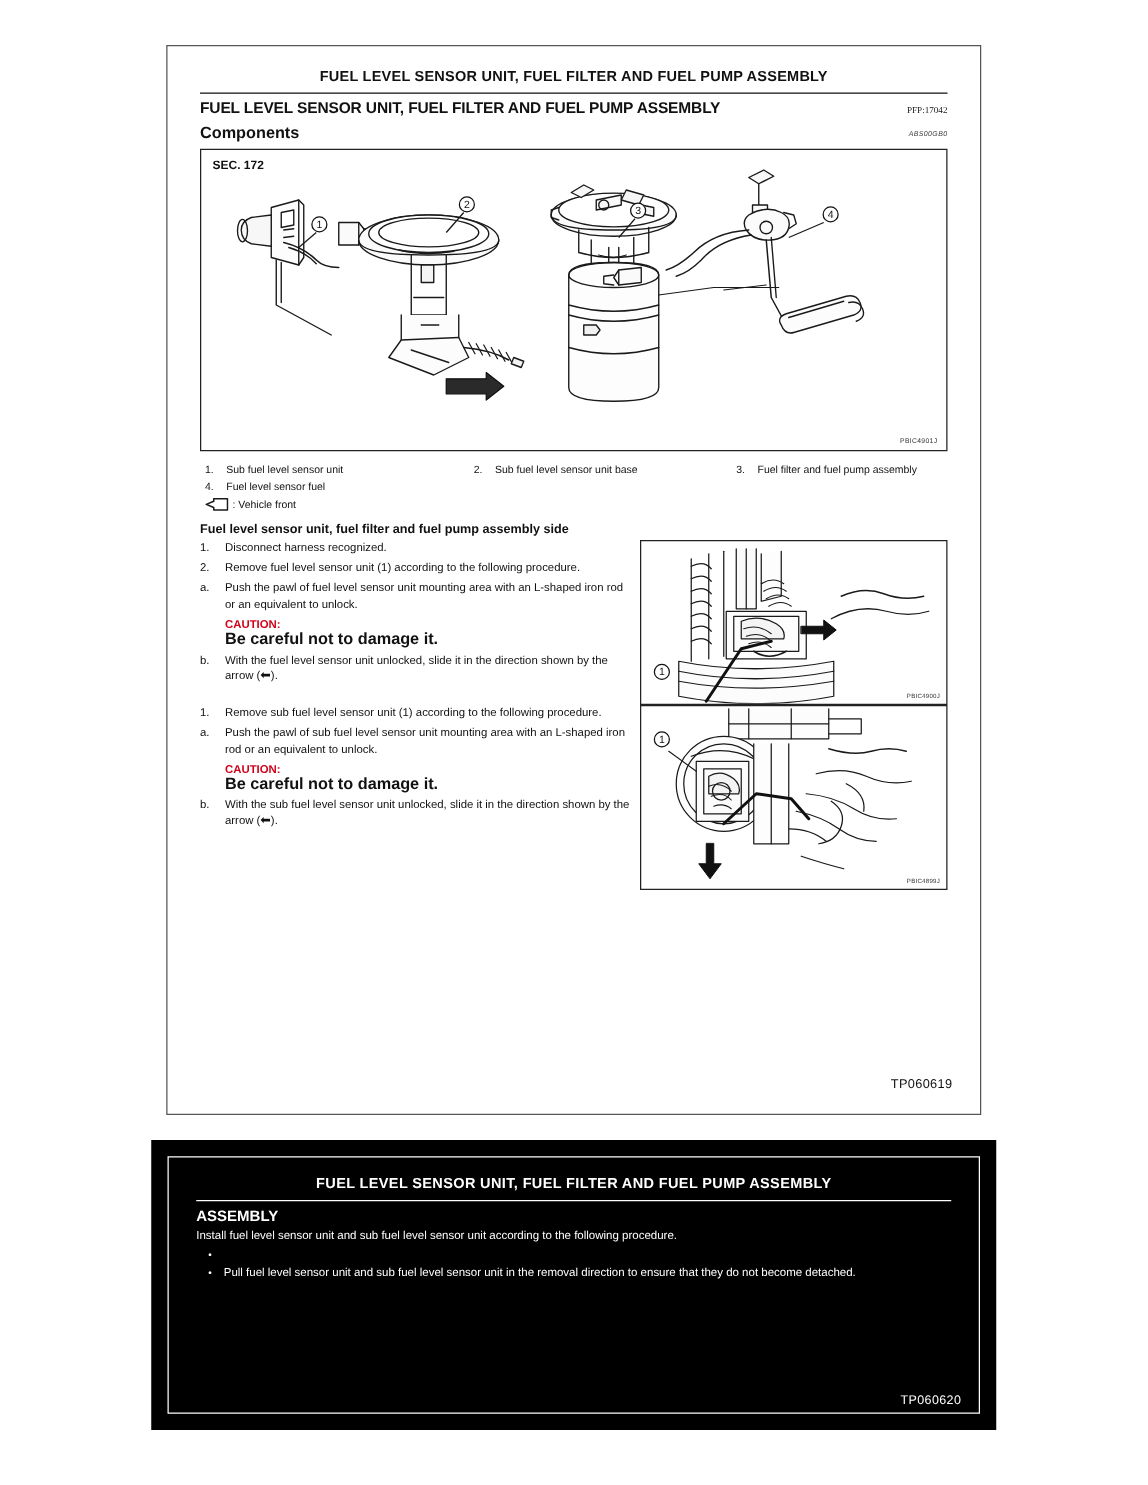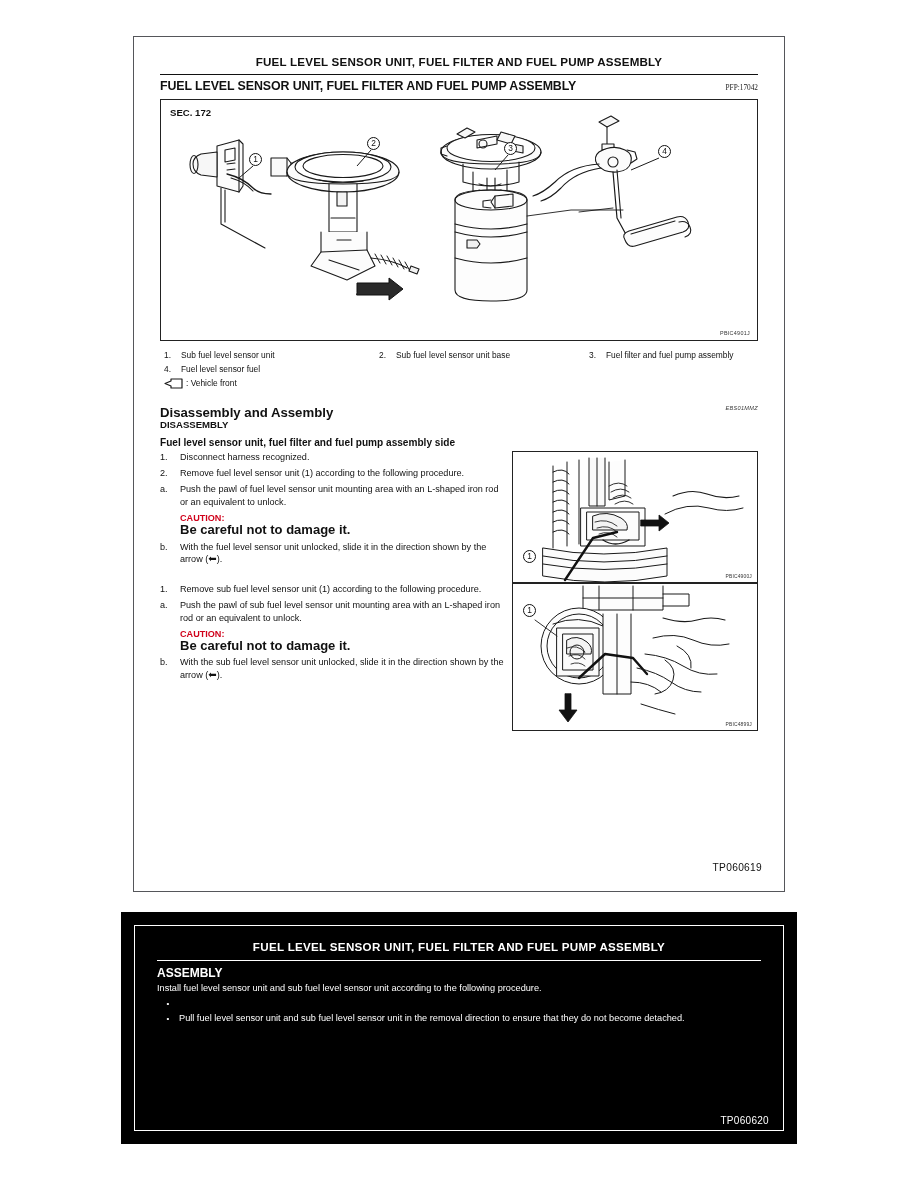--- a/index.html
+++ b/index.html
@@ -169,20 +169,24 @@
   <div id="page-inner">
 
     <div class="running-head">FUEL LEVEL SENSOR UNIT, FUEL FILTER AND FUEL PUMP ASSEMBLY</div>
     <div class="rule-thick"></div>
 
     <div class="sect-row">
       <div class="sect-title">FUEL LEVEL SENSOR UNIT, FUEL FILTER AND FUEL PUMP ASSEMBLY</div>
       <div class="pfp-code">PFP:17042</div>
     </div>
 
+    <div class="sub-row">
+      <div class="sub-title">Components</div>
+      <div class="ref-code">ABS00GB0</div>
+    </div>
 
     <div class="figbox">
       <div class="sec-label">SEC. 172</div>
       <div class="fig-code">PBIC4901J</div>
 
       <svg width="598" height="240" viewBox="0 0 598 240">
         <g fill="none" stroke="#1a1a1a" stroke-width="1.1" stroke-linejoin="round" stroke-linecap="round">
 
           <g>
 
@@ -332,27 +336,20 @@
       <div class="vf-row">
         <span class="vf-arrow">
           <svg width="19" height="11" viewBox="0 0 19 11">
             <path d="M7 1 L18 1 L18 10 L7 10 L7 8 L1 5.5 L7 3 Z" fill="none" stroke="#1a1a1a" stroke-width="1.2" stroke-linejoin="round"></path>
           </svg>
         </span>
         <span>: Vehicle front</span>
       </div>
     </div>
 
-    <div class="da-row">
-      <div>
-        <div class="da-title">Disassembly and Assembly</div>
-        <div class="da-sub">DISASSEMBLY</div>
-      </div>
-      <div class="ref-code">EBS01MMZ</div>
-    </div>
 
     <div class="side-head">Fuel level sensor unit, fuel filter and fuel pump assembly side</div>
 
     <div class="body-split">
       <div class="steps">
         <div class="step">
           <span class="step-mark">1.</span>
           <span class="step-text">Disconnect harness recognized.</span>
         </div>
         <div class="step">

